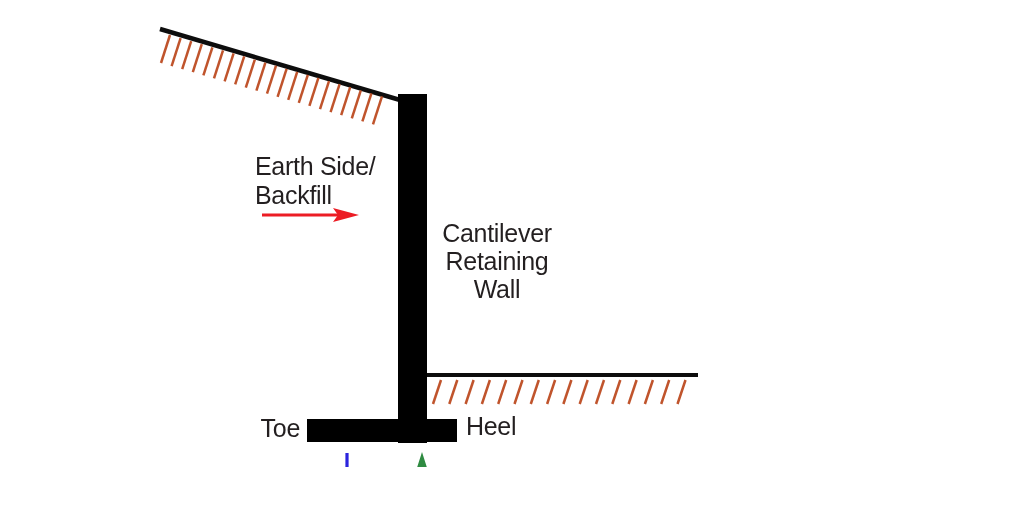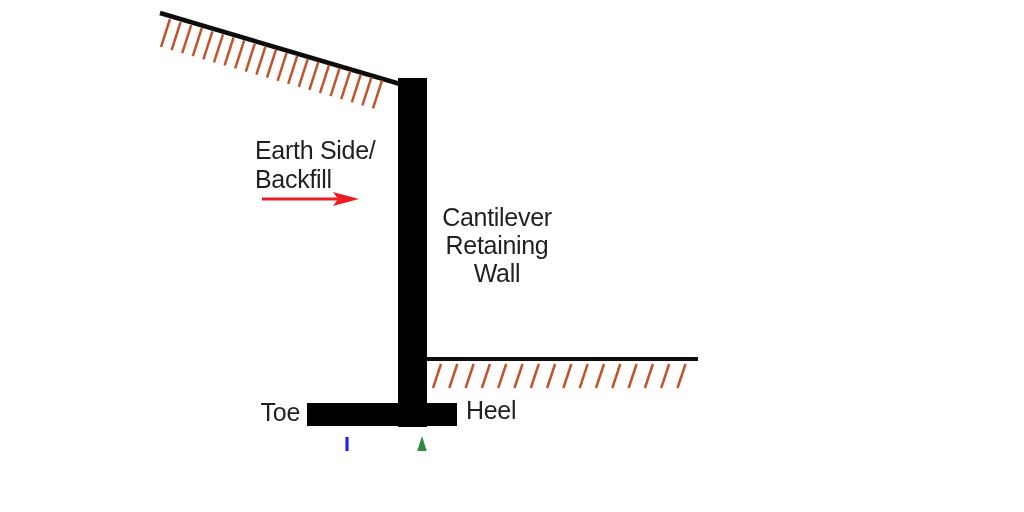--- a/index.html
+++ b/index.html
@@ -7,20 +7,21 @@
     padding: 0;
     background: #ffffff;
   }
   .canvas {
     position: relative;
     width: 1024px;
     height: 451px;
     background: #ffffff;
     overflow: hidden;
     font-family: "Liberation Sans", sans-serif;
+    margin-top: 16px;
   }
   svg text {
     font-family: "Liberation Sans", sans-serif;
     font-size: 25px;
     letter-spacing: -0.3px;
   }
 </style>
 </head>
 <body>
 

